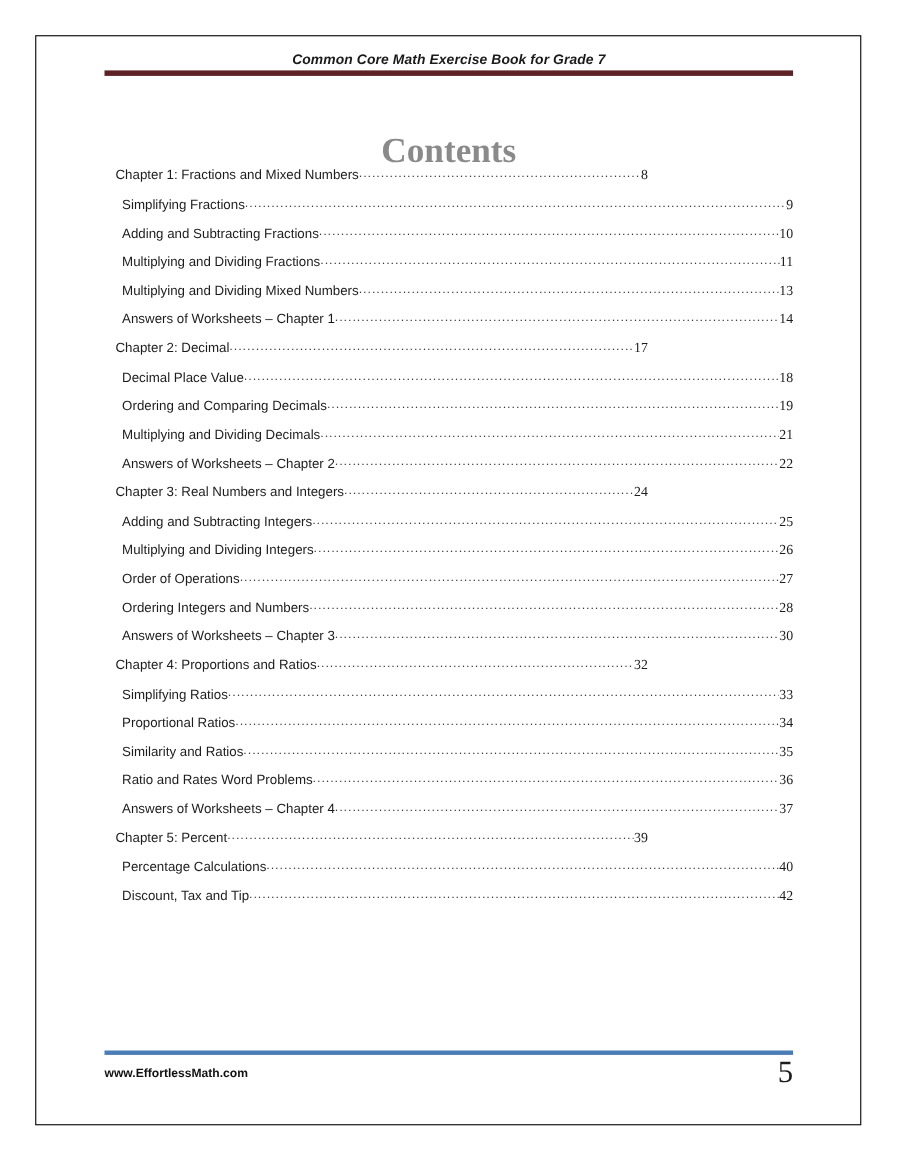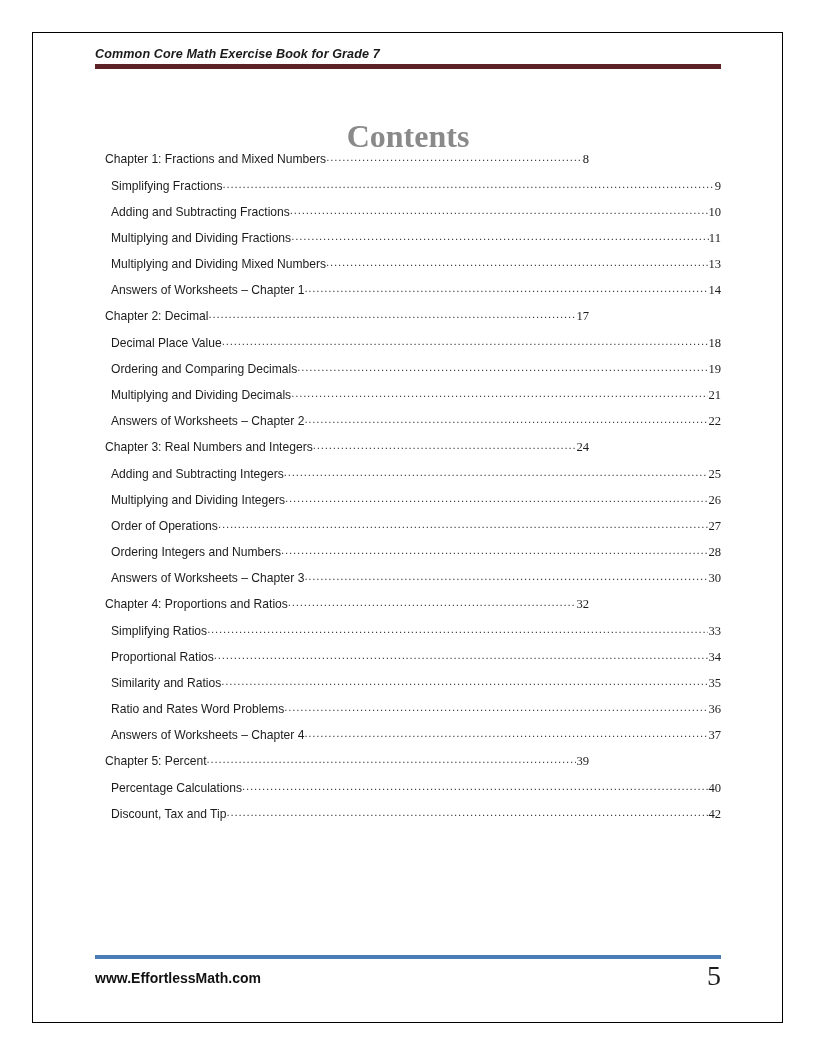--- a/index.html
+++ b/index.html
@@ -25,21 +25,21 @@
     border: 1.4px solid #000000;
     box-sizing: border-box;
   }
 
   
   #running-header {
     position: absolute;
     left: 95px;
     top: 47px;
     width: 626px;
-    text-align: left;
+    text-align: center;
     font-size: 12.6px;
     font-weight: bold;
     font-style: italic;
     color: #1a1a1a;
     letter-spacing: 0.1px;
   }
   #header-rule {
     position: absolute;
     left: 95px;
     top: 64px;
@@ -125,21 +125,21 @@
     left: 95px;
     top: 955px;
     width: 626px;
     height: 4px;
     background: #4a7cb5;
   }
   #footer-site {
     position: absolute;
     left: 95px;
     top: 970px;
-    font-size: 14px;
+    font-size: 11px;
     font-weight: bold;
     color: #111111;
   }
   #footer-page-number {
     position: absolute;
     left: 640px;
     top: 960px;
     width: 81px;
     text-align: right;
     font-family: "Liberation Serif", serif;

